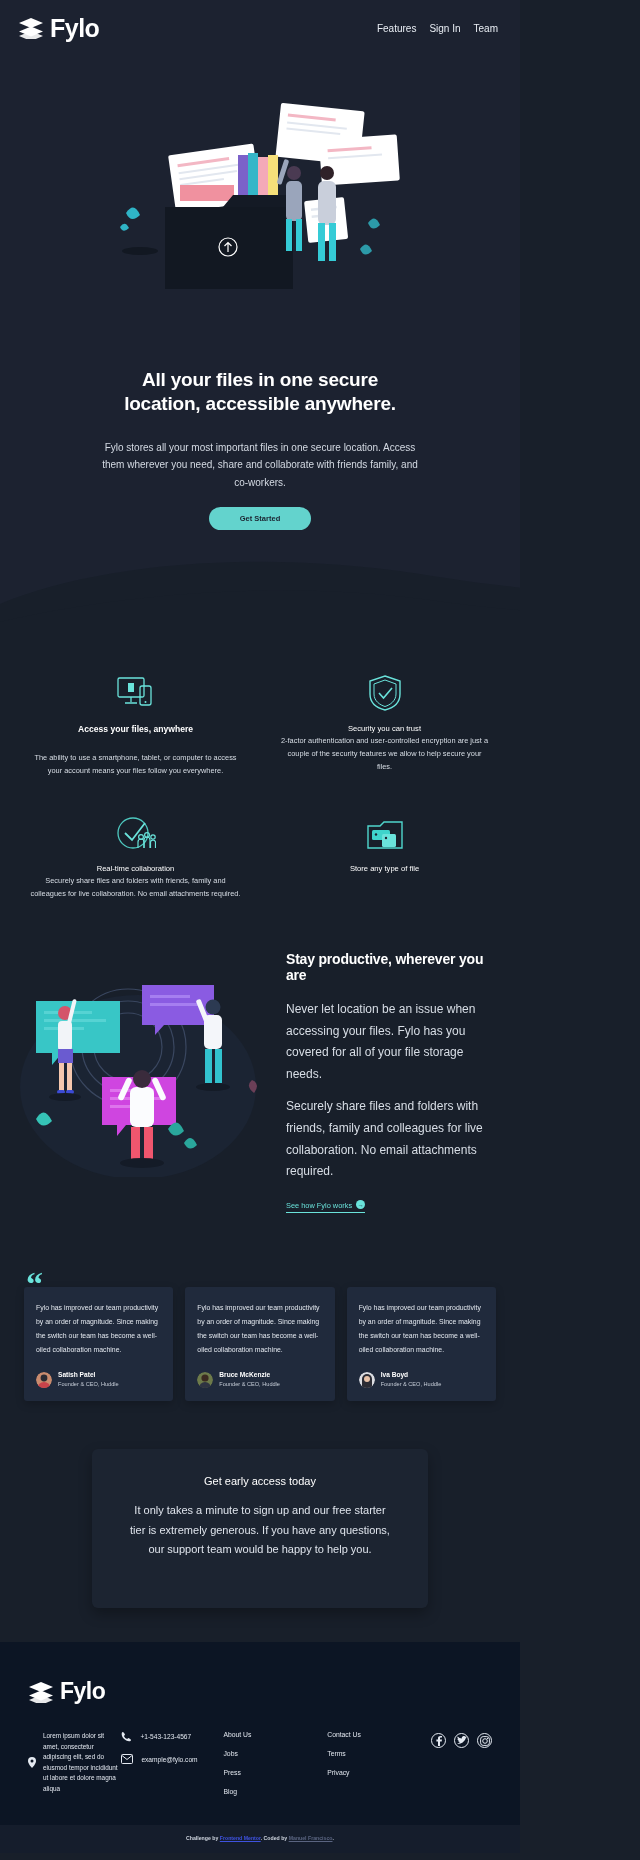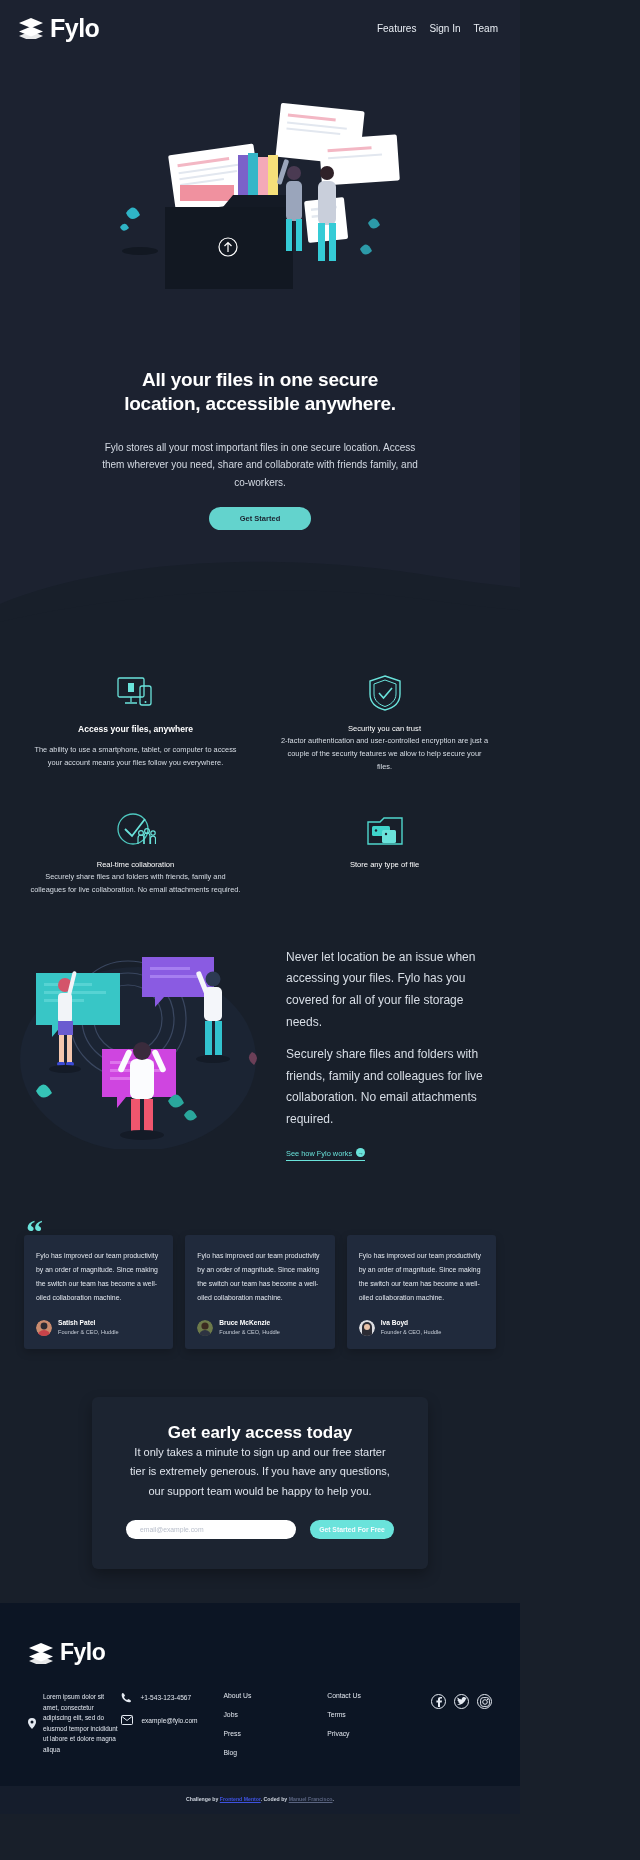--- a/index.html
+++ b/index.html
@@ -75,21 +75,21 @@
   .features {
     background: #181f2a;
     padding: 26px 16px 10px 16px;
     display: grid;
     grid-template-columns: 1fr 1fr;
     row-gap: 30px;
     column-gap: 10px;
   }
   .feature { text-align: center; padding: 0 14px; }
   .feature .ico { height: 44px; display:flex; align-items:flex-end; justify-content:center; margin-bottom: 12px;}
-  .feature h3 { font-size: 8.6px; font-weight: bold; margin-bottom: 10px; }
+  .feature h3 { font-size: 8.6px; font-weight: bold; margin-bottom: 18px; }
   .feature h3.plain { font-weight: normal; font-size: 7.6px; margin-bottom: 2px;}
   .feature p { font-size: 7.4px; line-height: 1.75; color: #d8dee6; }
 
   
   .productive {
     background: #181f2a;
     display: flex;
     align-items: center;
     gap: 8px;
     padding: 34px 18px 40px 18px;
@@ -144,21 +144,21 @@
   .early-wrap { background: #181f2a; position: relative; padding-bottom: 34px; }
   .early {
     width: 336px; margin: 0 auto;
     background: #1c2431;
     border-radius: 6px;
     box-shadow: 0 6px 14px rgba(0,0,0,.3);
     padding: 26px 34px 30px 34px;
     text-align: center;
     position: relative; z-index: 3;
   }
-  .early h2 { font-size: 17px; font-weight: bold; }
+  .early h2 { font-size: 11px; font-weight: normal; margin-bottom: 14px; }
   .early p { font-size: 11px; line-height: 1.8; color: #dfe4ec; margin-bottom: 18px; }
   .early-form { display: flex; gap: 14px; justify-content: center; }
   .early-form input {
     flex: 1;
     height: 19px;
     border-radius: 10px;
     border: none;
     background: #fff;
     font-size: 6.8px;
     padding: 0 14px;
@@ -423,20 +423,21 @@
           <ellipse cx="124" cy="186" rx="22" ry="5" fill="#141b27"></ellipse>
         </g>
 
         <path d="M18 142 q8 -14 16 2 q-10 10 -16 -2 z" fill="#35c3b6"></path>
         <path d="M150 152 q9 -14 16 2 q-10 10 -16 -2 z" fill="#2aa79c"></path>
         <path d="M166 166 q7 -11 13 2 q-8 8 -13 -2 z" fill="#2aa79c"></path>
         <path d="M236 116 q-9 -7 -2 -13 q9 4 2 13 z" fill="#6b3f57"></path>
       </svg>
     </div>
     <div class="prod-copy">
+      <h2>Stay productive, wherever you are</h2>
       <p>Never let location be an issue when accessing your files. Fylo has you covered for all of your file storage needs.</p>
       <p>Securely share files and folders with friends, family and colleagues for live collaboration. No email attachments required.</p>
       <a href="#" class="link-works">
         <span>See how Fylo works</span>
         <span class="arrow-circle">→</span>
       </a>
     </div>
   </div>
 
   <div class="testimonials">
@@ -491,24 +492,20 @@
           <span class="rl" style="display:block">Founder &amp; CEO, Huddle</span>
         </span>
       </div>
     </div>
   </div>
 
   <div class="early-wrap">
     <div class="early">
       <h2>Get early access today</h2>
       <p>It only takes a minute to sign up and our free starter tier is extremely generous. If you have any questions, our support team would be happy to help you.</p>
-      <div class="early-form">
-        <input type="email" placeholder="email@example.com" style="">
-        <button>Get Started For Free</button>
-      </div>
     </div>
   </div>
 
   <div class="footer">
     <div class="flogo">
       <span class="logo-mark">
         <svg width="26" height="22" viewBox="0 0 26 22">
           <path d="M13 1 L25 6 L13 11 L1 6 Z" fill="#ffffff"></path>
           <path d="M13 9.5 L25 14.5 L13 19.5 L1 14.5 Z" fill="#ffffff"></path>
           <path d="M13 14 L25 19 L13 24 L1 19 Z" fill="#ffffff" opacity="0.9"></path>

